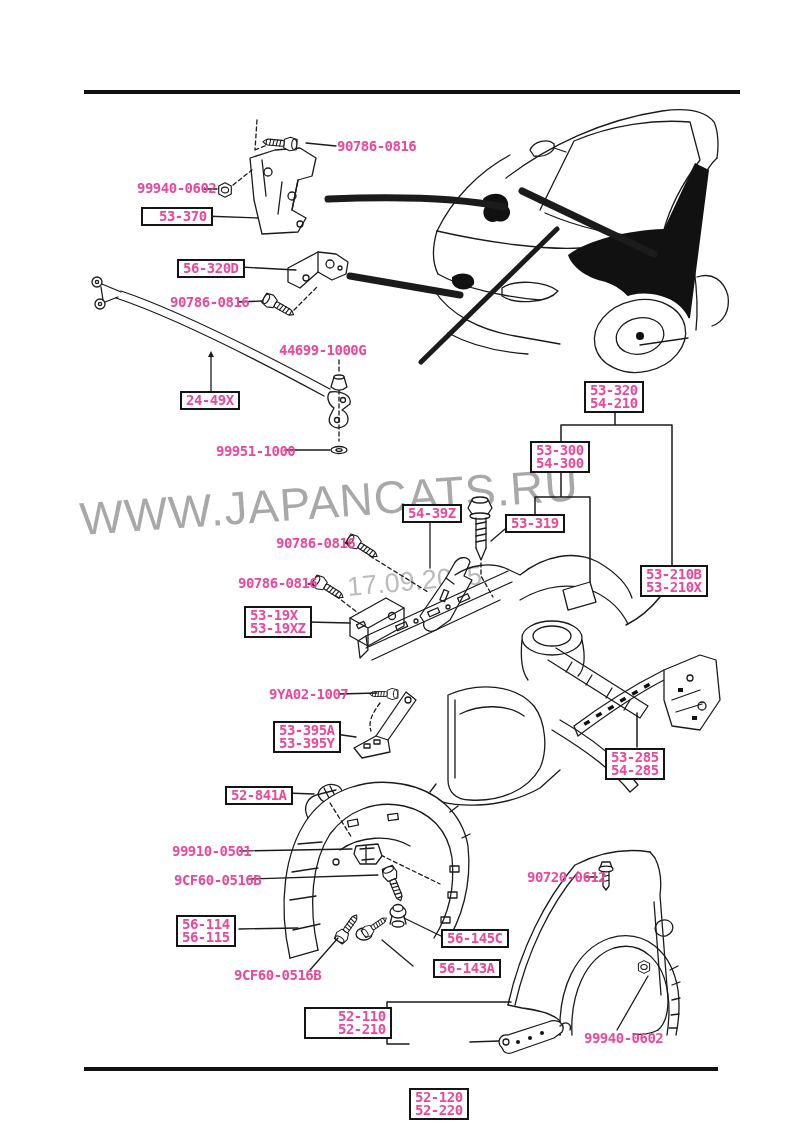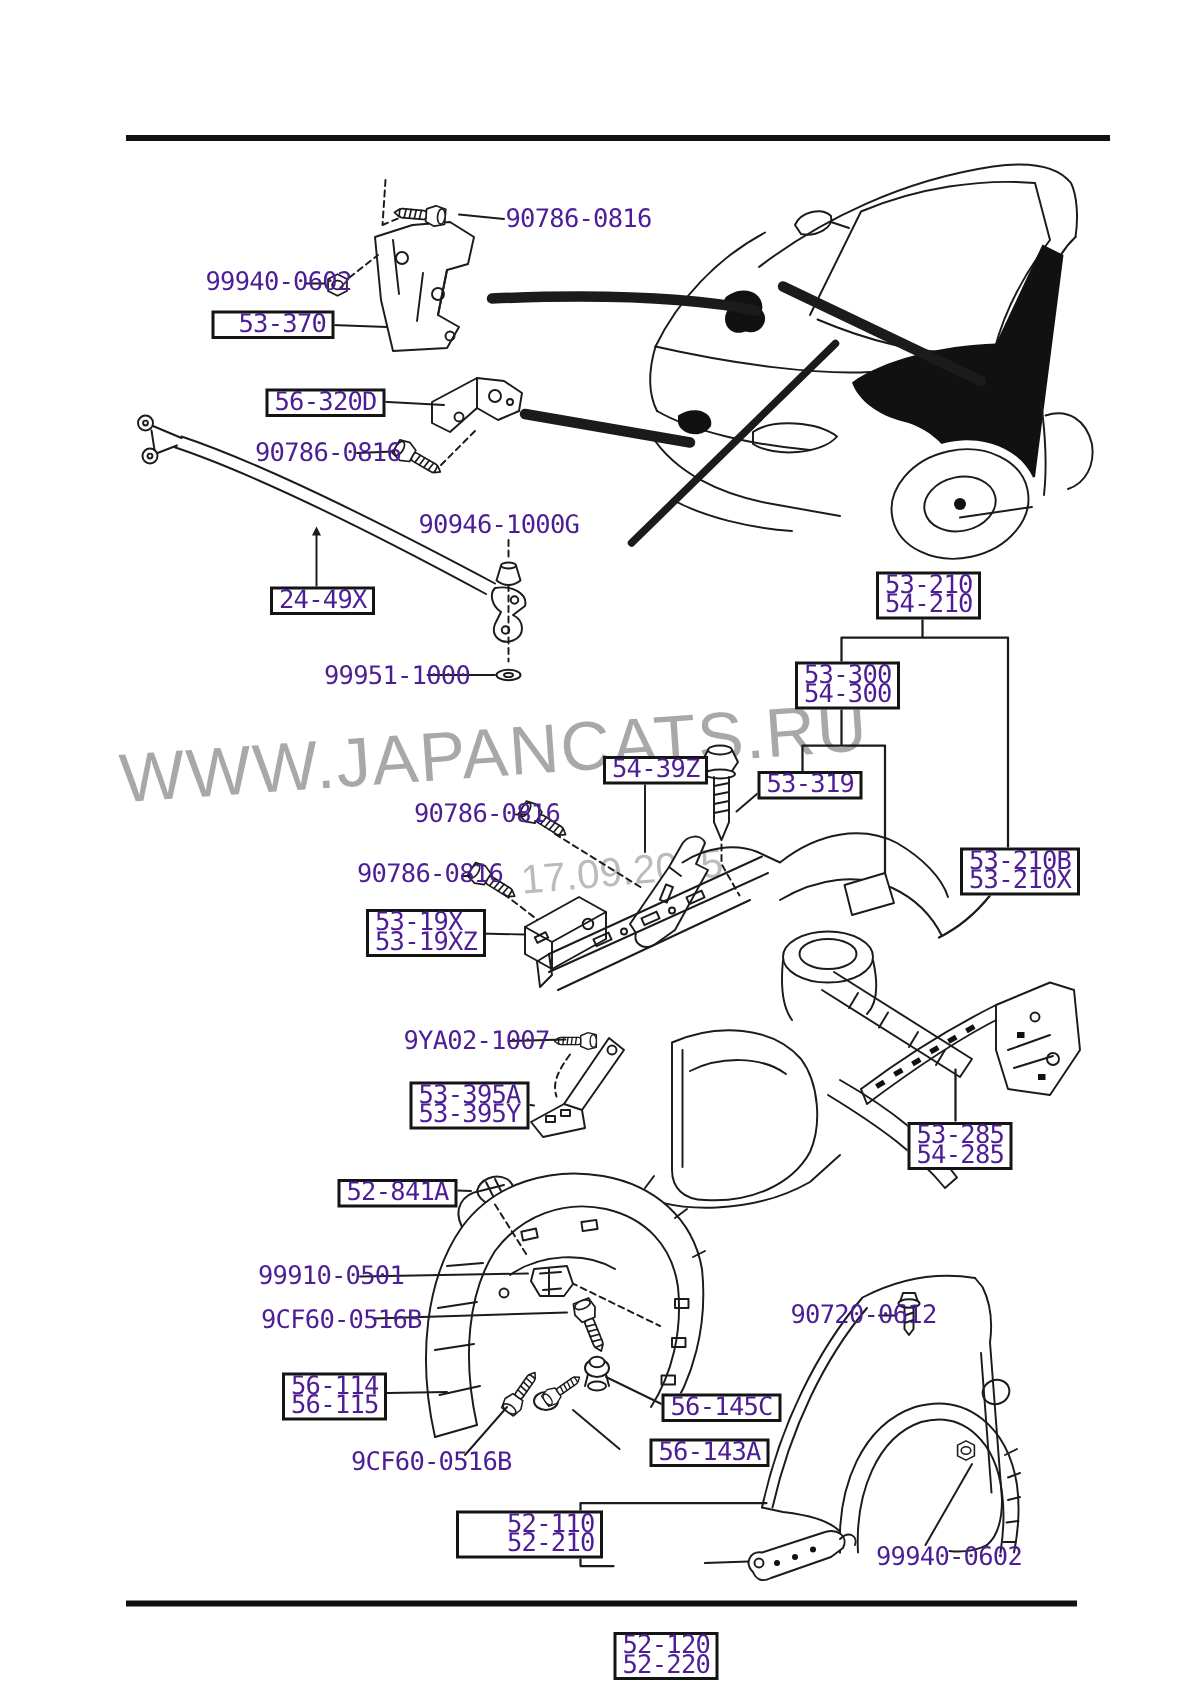--- a/index.html
+++ b/index.html
@@ -17,22 +17,22 @@
   }
   .watermark-date{
     position:absolute;left:346px;top:572px;
     font-family:"Liberation Sans", sans-serif;
     font-size:27px;color:#ababab;opacity:.8;transform:rotate(-5deg);
     transform-origin:left top;white-space:nowrap;z-index:1;
   }
   svg.art{position:absolute;left:0;top:0;z-index:2;}
   #labels{position:absolute;left:0;top:0;width:800px;height:1130px;z-index:3;pointer-events:none;}
   .label{
-    position:absolute;font-weight:normal;font-size:17px;line-height:13px;
-    letter-spacing:-0.5px;color:#4c1d95;white-space:nowrap;
+    position:absolute;font-weight:bold;font-size:14px;line-height:13px;
+    letter-spacing:-0.5px;color:#ec4899;white-space:nowrap;
   }
   .label.boxed{
     border:2px solid #141414;background:#ffffff;padding:1px 4px;
   }
   .rule{position:absolute;background:#111;z-index:2;}
 </style>
 </head>
 <body>
 
 <div class="stage">
@@ -313,30 +313,30 @@
       <div class="label boxed" style="left: 141px; top: 207px; padding-left: 16px;">
         <div>53-370</div>
       </div>
       <div class="label boxed" style="left: 177px; top: 259px;">
         <div>56-320D</div>
       </div>
       <div class="label" style="left: 170px; top: 296px;">
         <div>90786-0816</div>
       </div>
       <div class="label" style="left: 279px; top: 344px;">
-        <div>90946-1000G</div>
+        <div>44699-1000G</div>
       </div>
       <div class="label boxed" style="left: 180px; top: 391px;">
         <div>24-49X</div>
       </div>
       <div class="label" style="left: 216px; top: 445px;">
         <div>99951-1000</div>
       </div>
       <div class="label boxed" style="left: 584px; top: 381px;">
-        <div>53-210</div>
+        <div>53-320</div>
         <div>54-210</div>
       </div>
       <div class="label boxed" style="left: 530px; top: 441px;">
         <div>53-300</div>
         <div>54-300</div>
       </div>
       <div class="label boxed" style="left: 402px; top: 504px;">
         <div>54-39Z</div>
       </div>
       <div class="label boxed" style="left: 505px; top: 514px;">
@@ -369,21 +369,21 @@
       </div>
       <div class="label boxed" style="left: 225px; top: 786px;">
         <div>52-841A</div>
       </div>
       <div class="label" style="left: 172px; top: 845px;">
         <div>99910-0501</div>
       </div>
       <div class="label" style="left: 174px; top: 874px;">
         <div>9CF60-0516B</div>
       </div>
-      <div class="label boxed" style="left: 176px; top: 915px; margin-left: 12px;">
+      <div class="label boxed" style="left: 176px; top: 915px;">
         <div>56-114</div>
         <div>56-115</div>
       </div>
       <div class="label boxed" style="left: 441px; top: 929px;">
         <div>56-145C</div>
       </div>
       <div class="label boxed" style="left: 413px; top: 959px; margin-left: 20px;">
         <div>56-143A</div>
       </div>
       <div class="label" style="left: 234px; top: 969px;">

